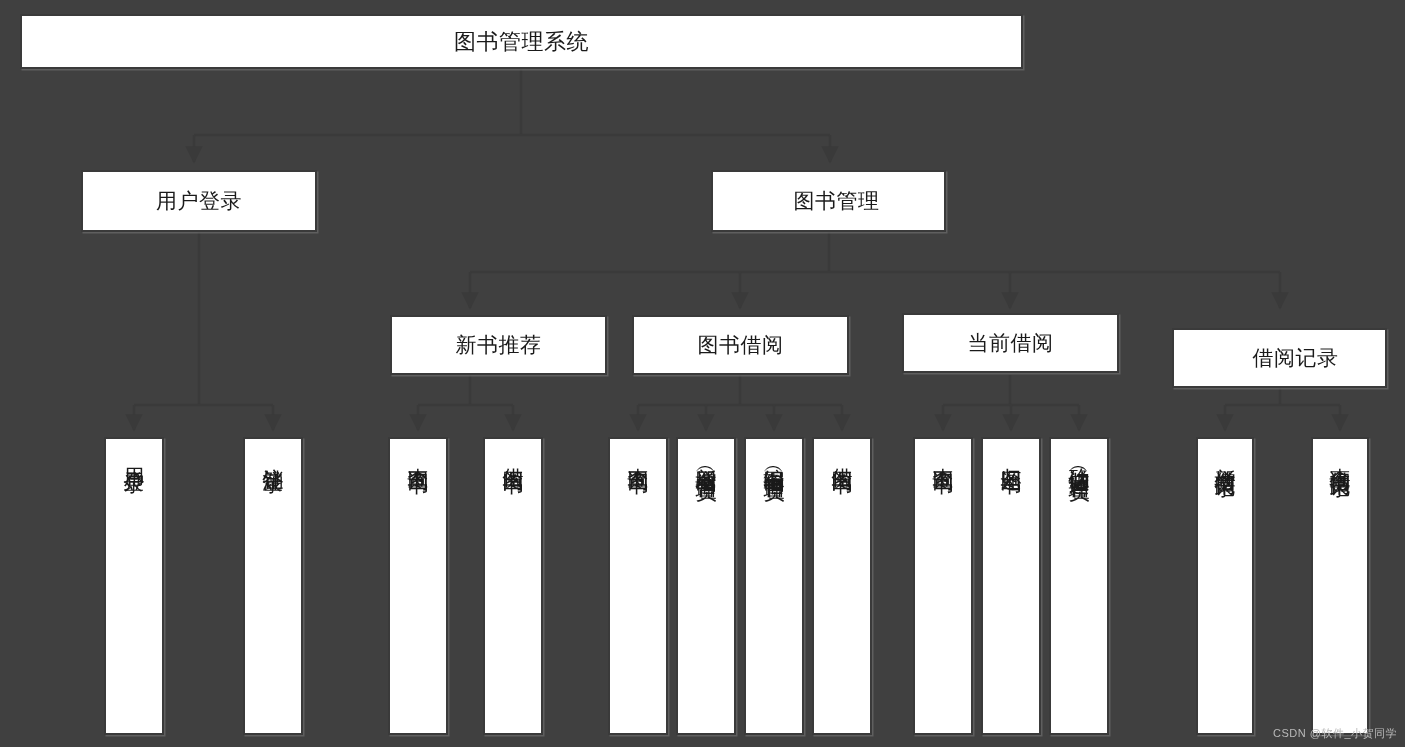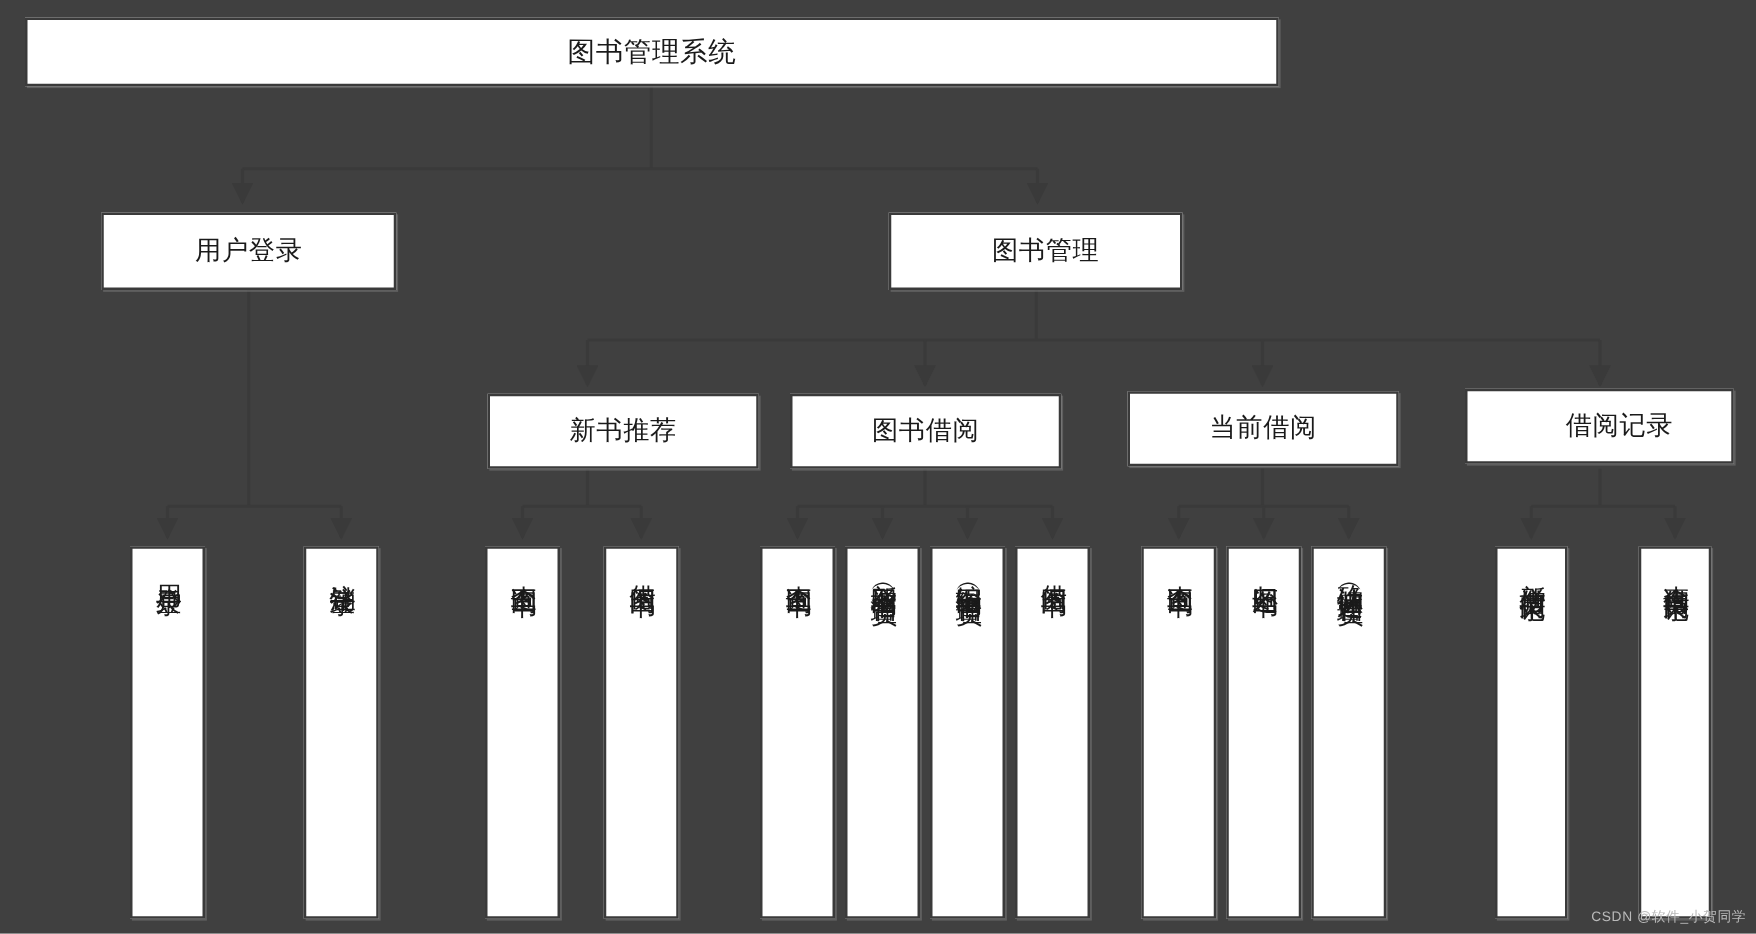--- a/index.html
+++ b/index.html
@@ -133,21 +133,21 @@
 
   <div class="node" style="left:362px; top:315px; width:217px; height:60px;margin-left:28px;">
     <span class="label">新书推荐</span>
   </div>
   <div class="node" style="left:632px; top:315px; width:217px; height:60px;">
     <span class="label">图书借阅</span>
   </div>
   <div class="node" style="left:902px; top:313px; width:217px; height:60px;">
     <span class="label">当前借阅</span>
   </div>
-  <div class="node" style="left:1172px; top:311px; width:215px; height:60px;padding-left:32px;">
+  <div class="node" style="left:1172px; top:328px; width:215px; height:60px;padding-left:32px;">
     <span class="label">借阅记录</span>
   </div>
 
   <div class="node vert" style="left:104px; top:437px; width:60px; height:298px;">
     <span class="label">用户登录</span>
   </div>
   <div class="node vert" style="left:243px; top:437px; width:60px; height:298px;">
     <span class="label">注销登录</span>
   </div>
   <div class="node vert" style="left:388px; top:437px; width:60px; height:298px;">

